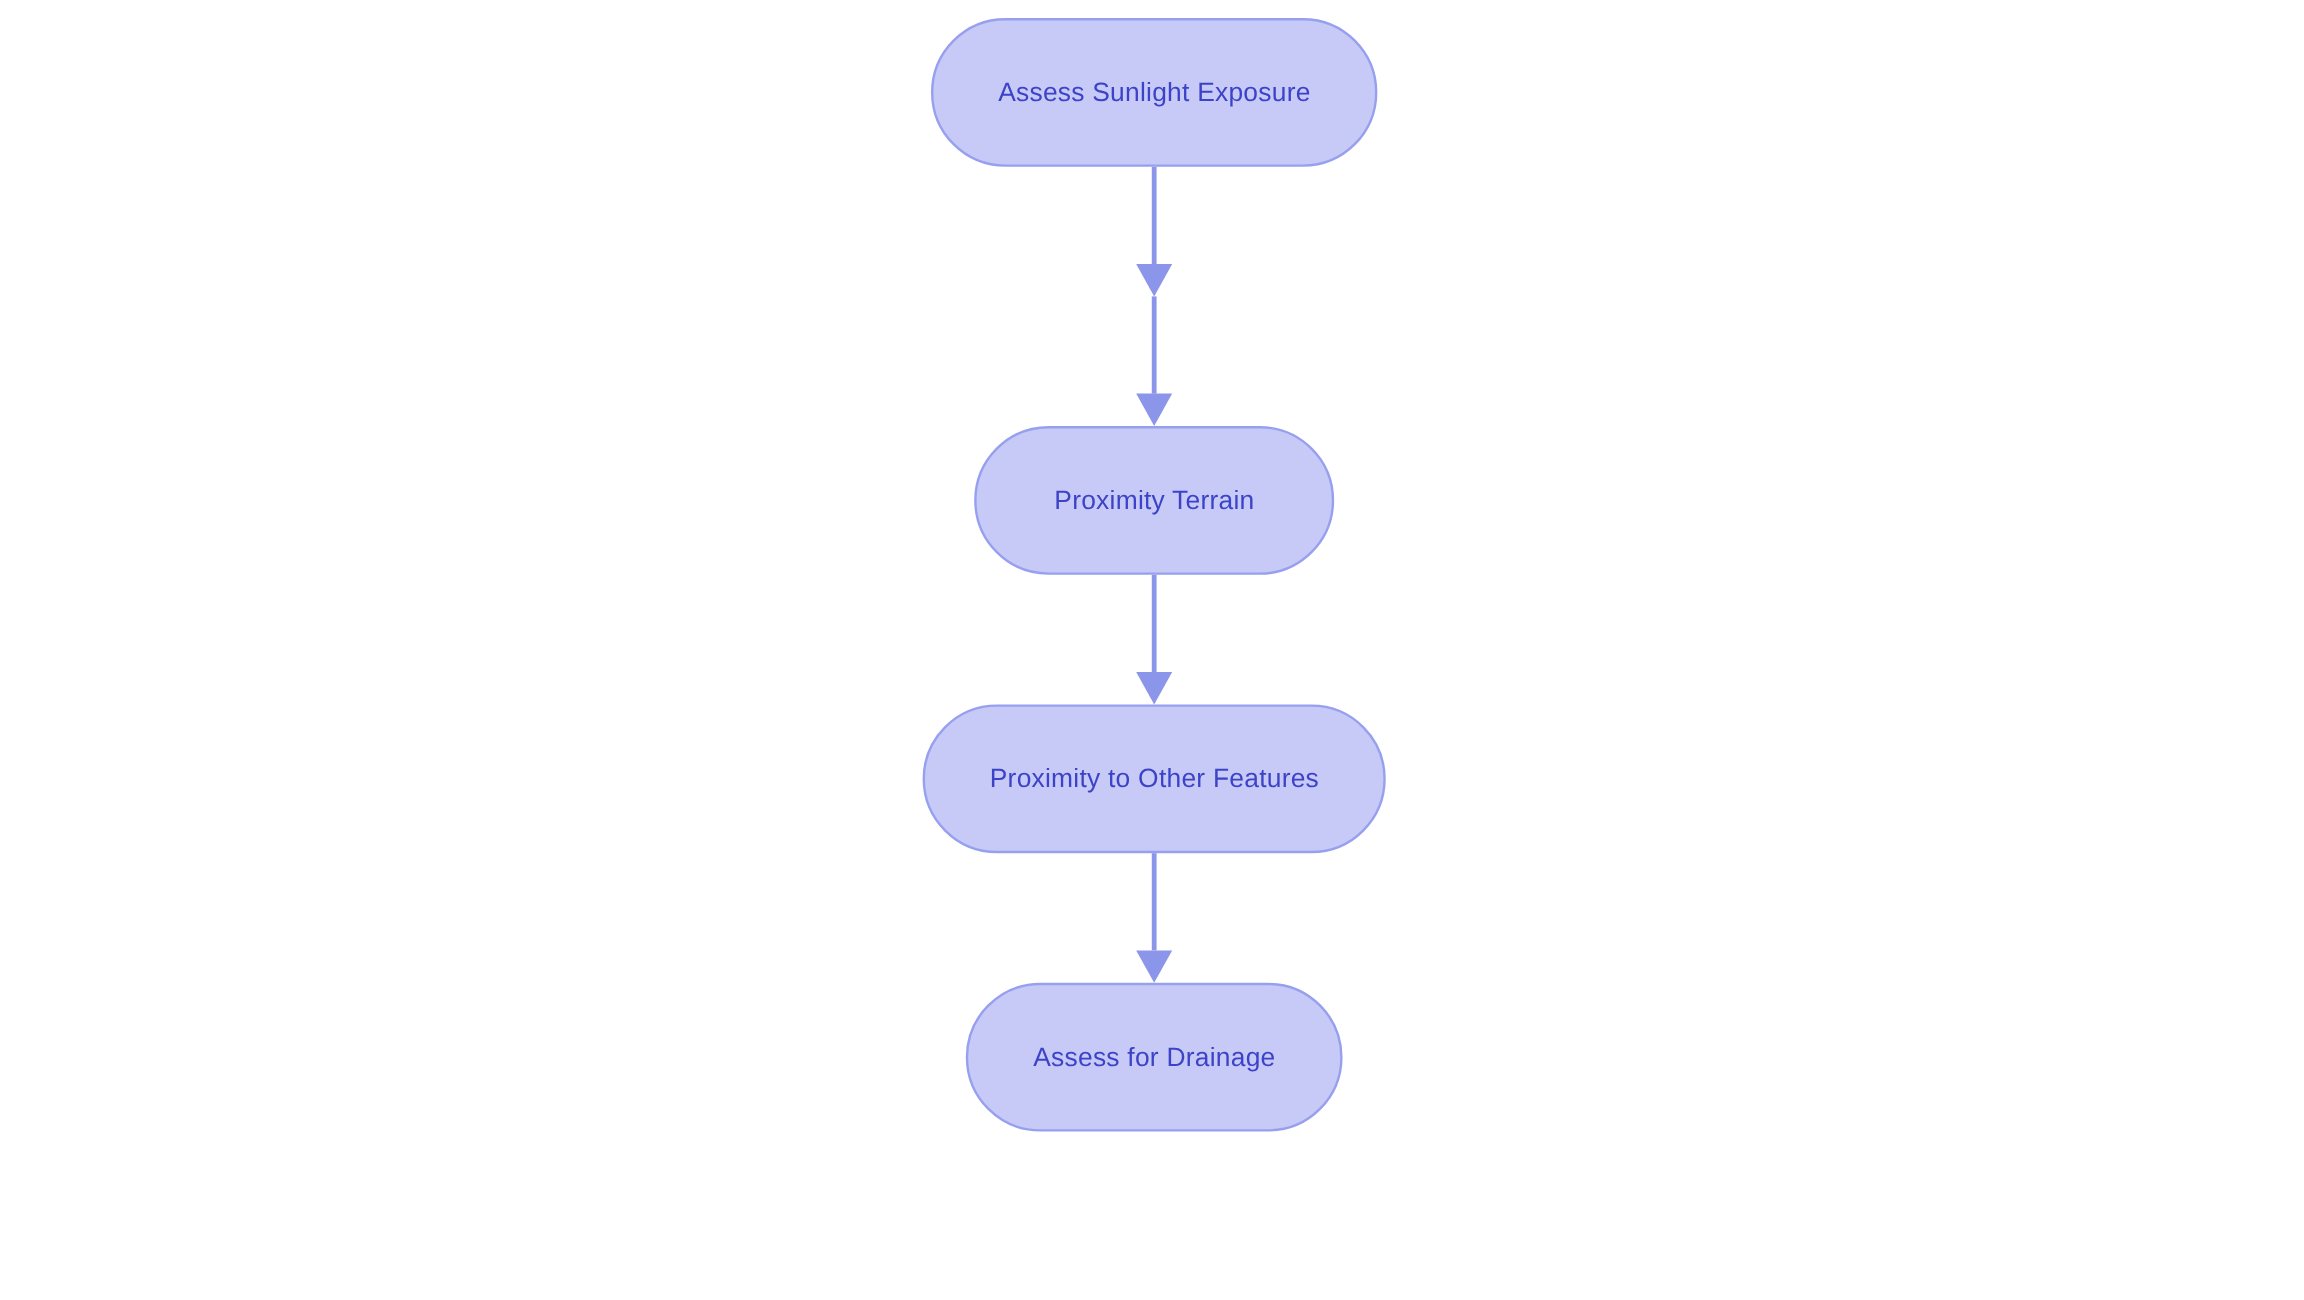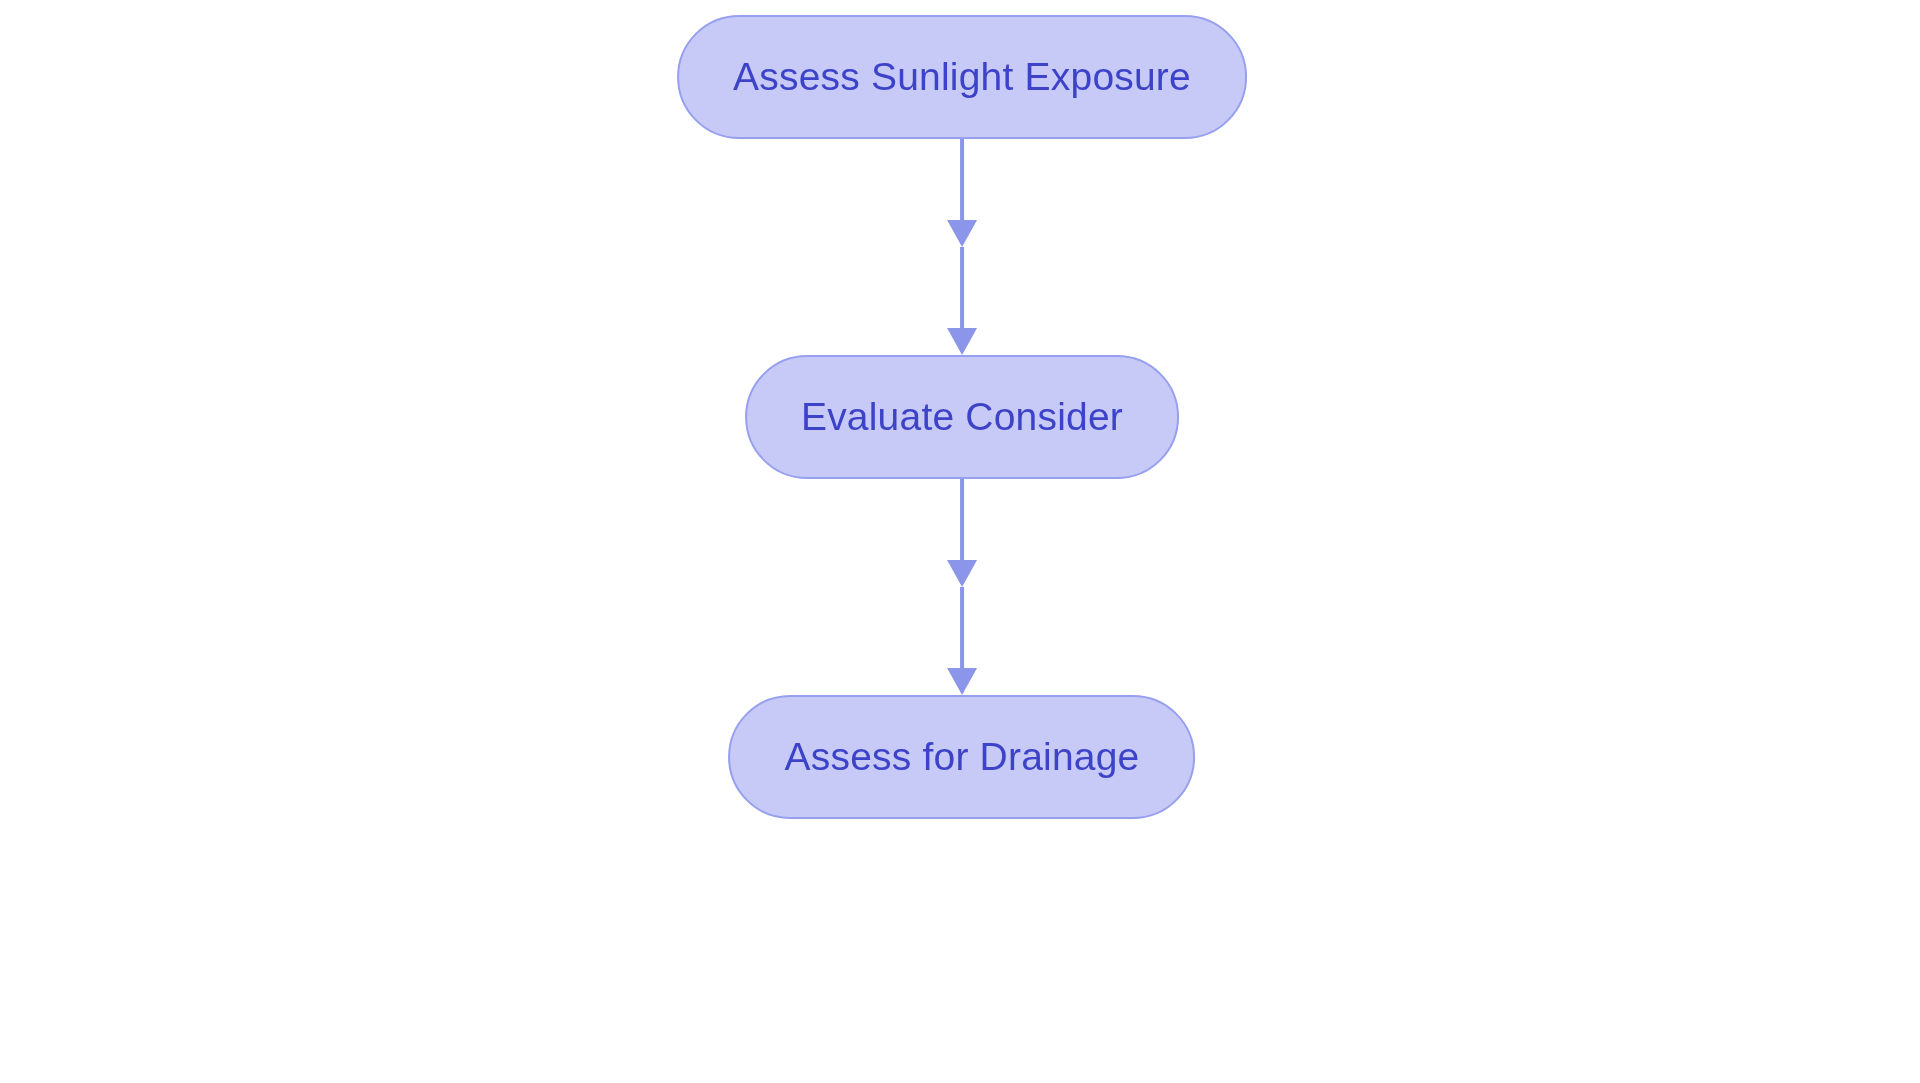--- a/index.html
+++ b/index.html
@@ -28,21 +28,21 @@
     box-sizing: border-box;
     height: 124px;
     min-width: 300px;
     padding: 0 54px;
     border-radius: 62px;
     background: var(--node-fill, #c7caf6);
     border: 2.5px solid var(--node-border, #97a0ef);
     display: flex;
     align-items: center;
     justify-content: center;
-    font-size: 39px;
+    font-size: 22px;
     letter-spacing: 0.2px;
     color: var(--text, #3d43c8);
     white-space: nowrap;
   }
   .arrow {
     height: 108px;
     display: flex;
     flex-direction: column;
     align-items: center;
   }
@@ -71,27 +71,28 @@
       <div class="shaft"></div>
       <div class="head"></div>
     </div>
 
 
     <div class="arrow">
       <div class="shaft"></div>
       <div class="head"></div>
     </div>
 
-    <div class="node">Evaluate Consider</div>
+    <div class="node">Proximity Terrain</div>
 
     <div class="arrow">
       <div class="shaft"></div>
       <div class="head"></div>
     </div>
 
+    <div class="node">Proximity to Other Features</div>
 
     <div class="arrow">
       <div class="shaft"></div>
       <div class="head"></div>
     </div>
 
     <div class="node">Assess for Drainage</div>
 
   </div>
 </div>

